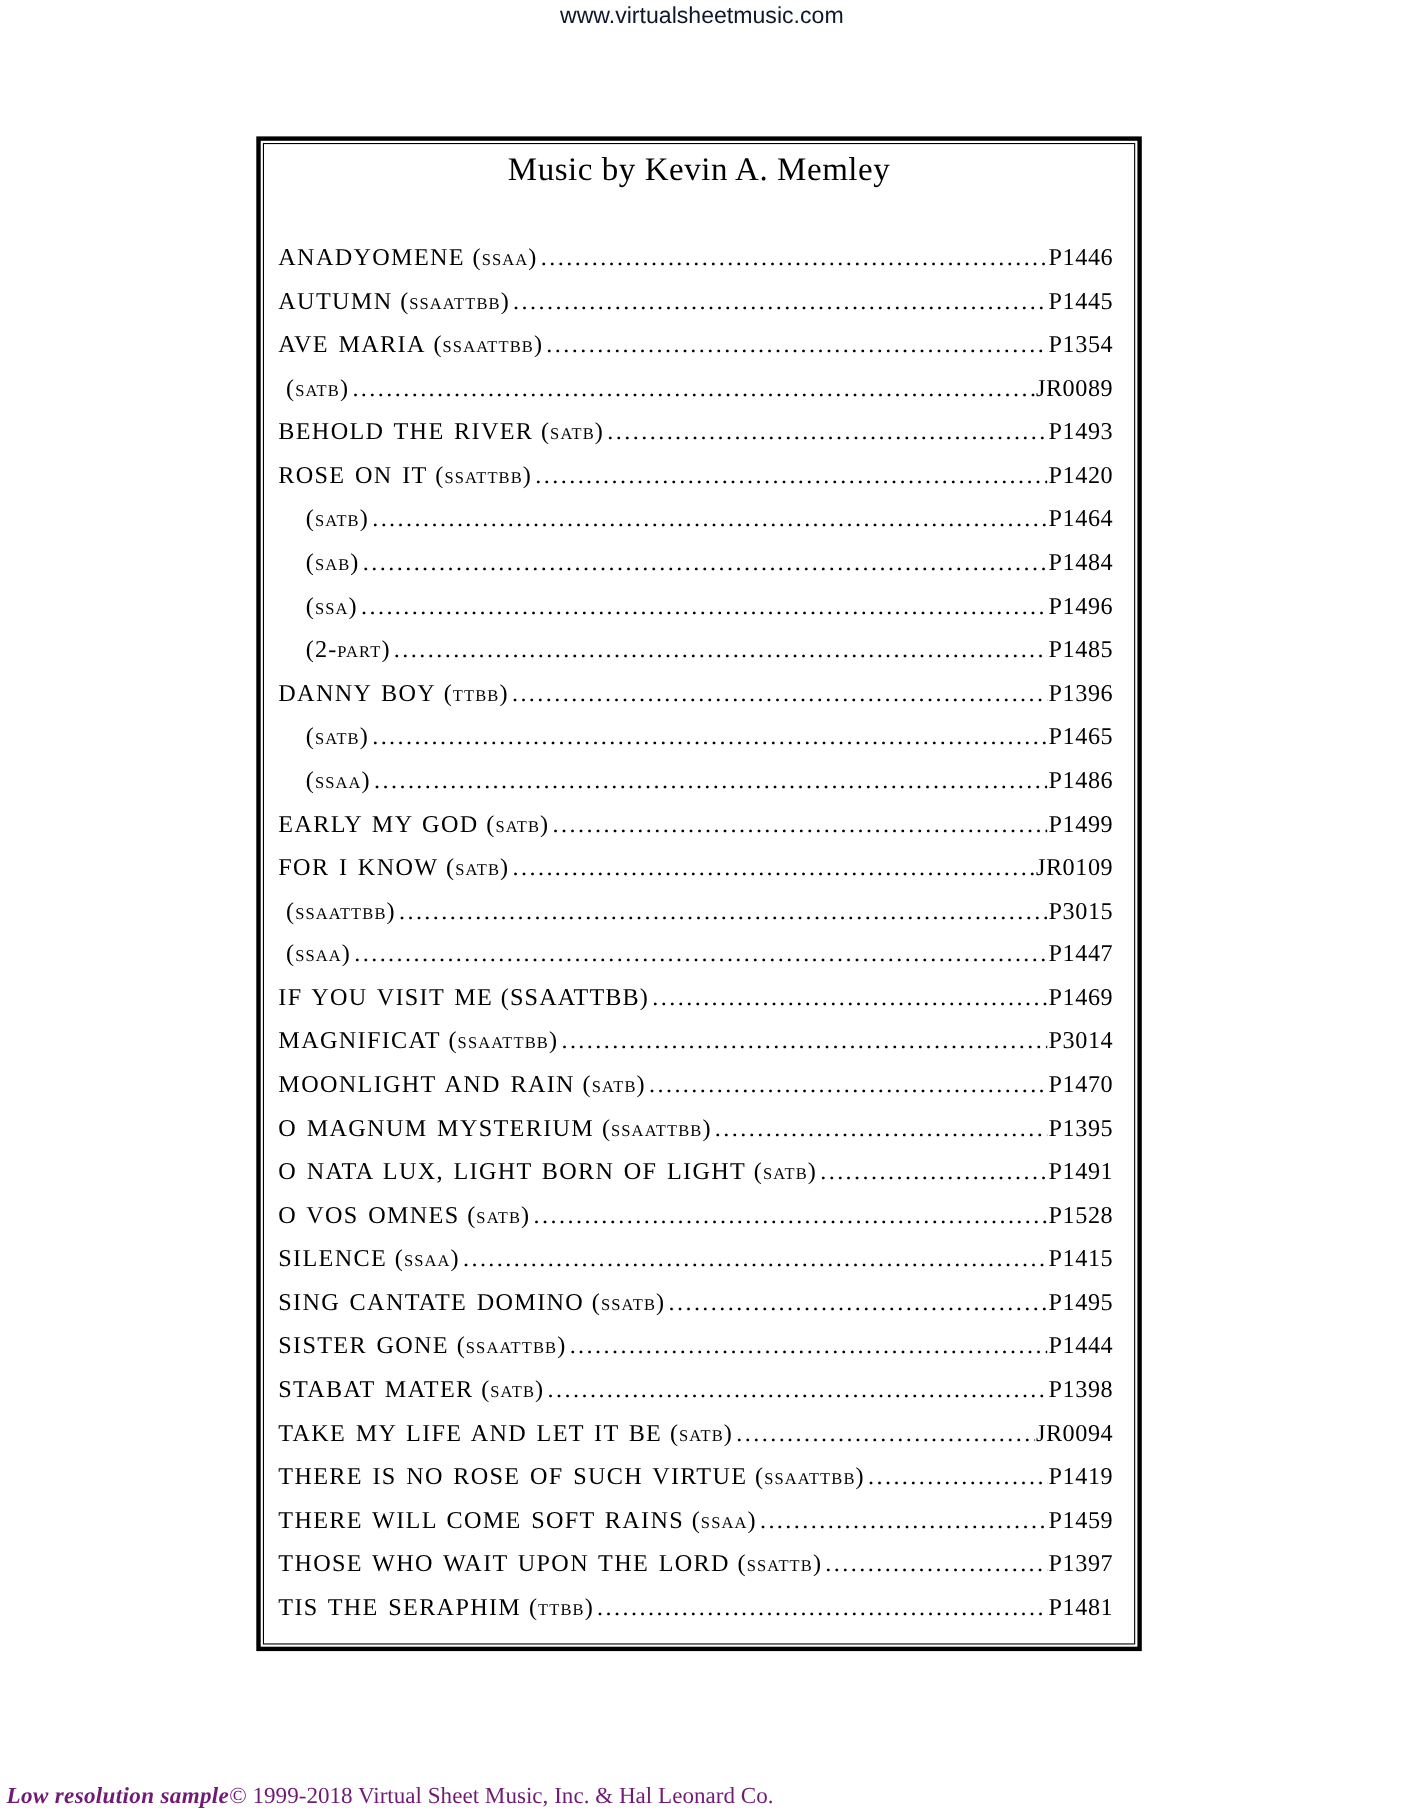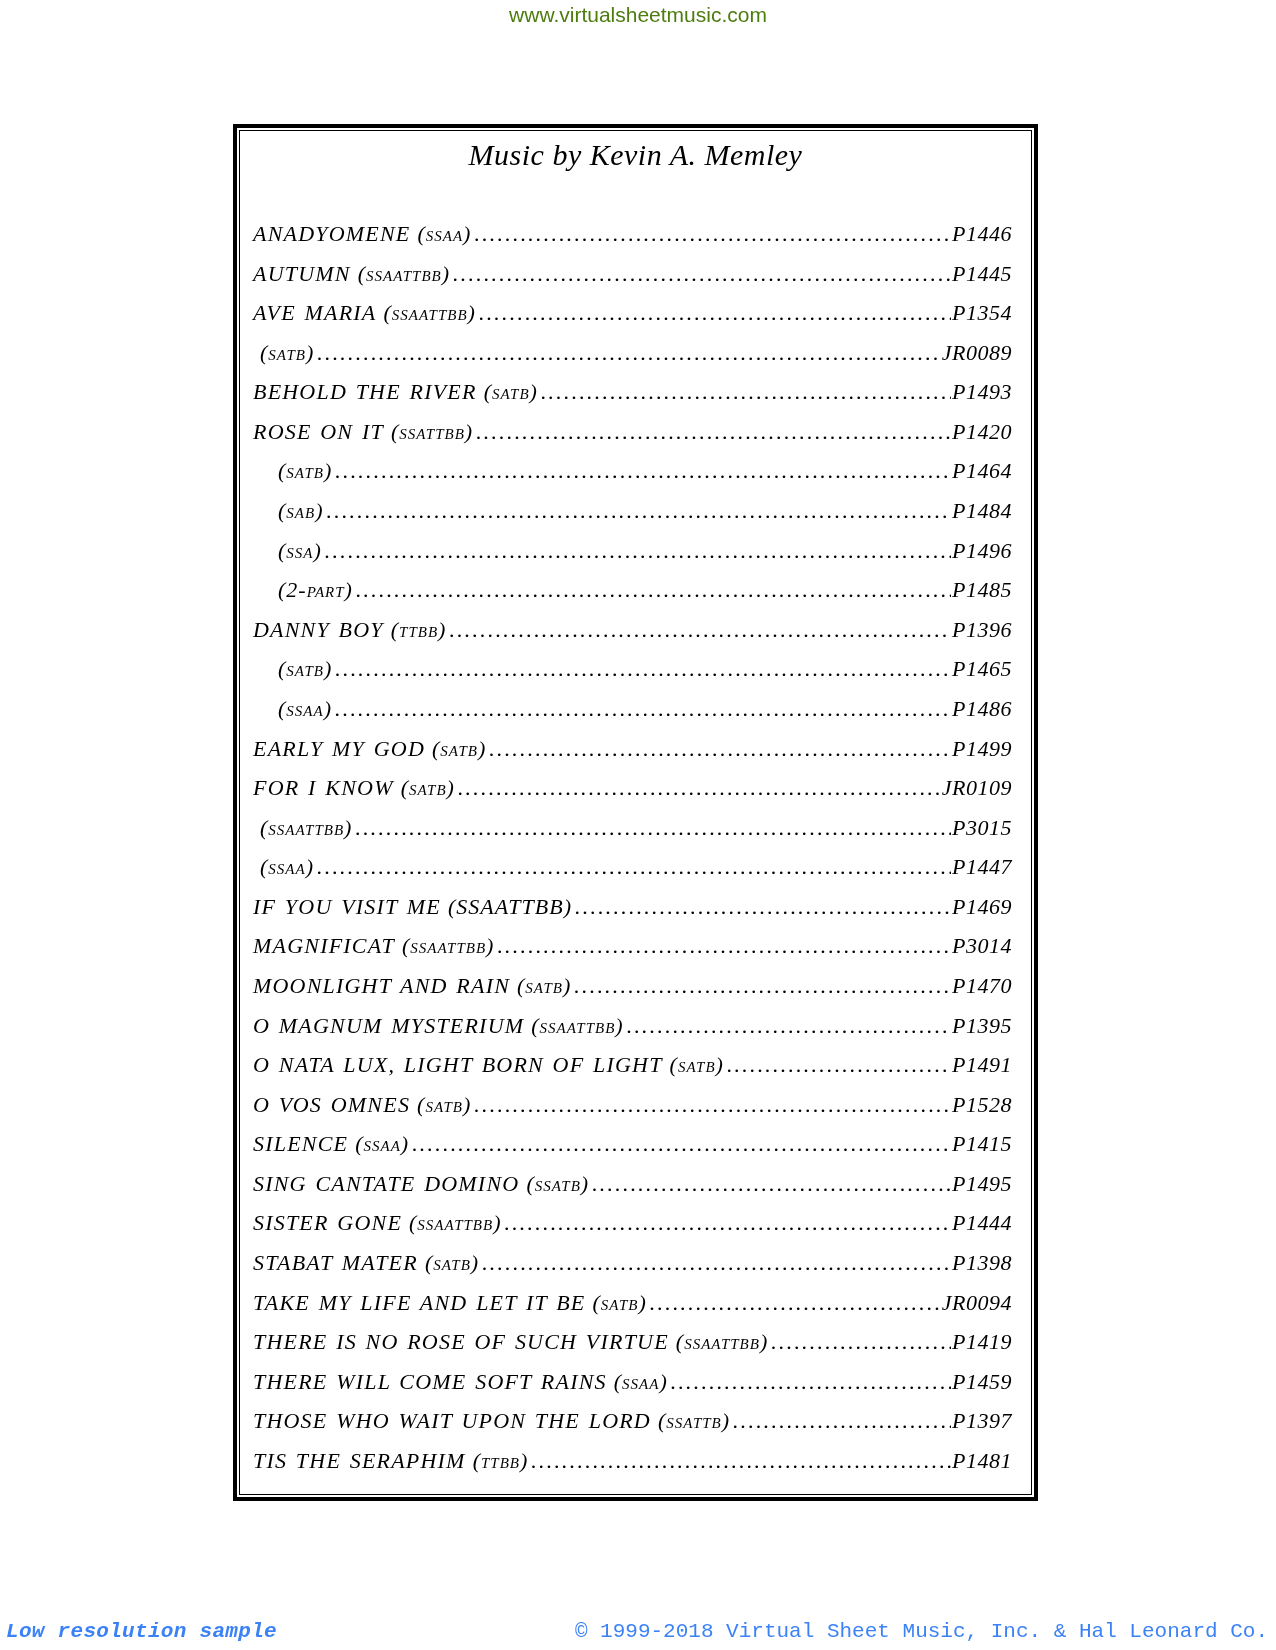--- a/index.html
+++ b/index.html
@@ -17,36 +17,35 @@
     overflow: hidden;
   }
   .header-url {
     position: absolute;
     top: 3px;
     left: 0;
     width: 100%;
     text-align: center;
     font-family: "Liberation Sans", sans-serif;
     font-size: 21px;
-    color: #4d7c0f;
+    color: #0f172a;
   }
   .catalog-box {
     position: absolute;
     left: 233px;
     top: 124px;
     width: 797px;
     height: 1369px;
     border: 4.5px solid #000000;
     background: #ffffff;
   }
   .catalog-box-inner {
     position: absolute;
     top: 2px; left: 2px; right: 2px; bottom: 2px;
     border: 1.5px solid #000000;
-    font-style: italic;
   }
   .box-title {
     margin: 6px 0 0 0;
     text-align: center;
     font-size: 30px;
     font-weight: normal;
     line-height: 36px;
     letter-spacing: 0.5px;
     font-family: "Liberation Serif", serif;
   }
@@ -93,24 +92,23 @@
     margin-top: 19px;
   }
   .footer {
     position: absolute;
     top: 1620px;
     left: 0;
     width: 100%;
     box-sizing: border-box;
     padding: 0 8px 0 6px;
     display: flex;
-    justify-content: space-between;
-    font-family: Liberation Mono, monospace;
+    font-family: Liberation Serif, serif;
     font-size: 21px;
-    color: #3b82f6;
+    color: #701a75;
   }
   .footer-left {
     font-weight: bold;
     font-style: italic;
     letter-spacing: 0.3px;
   }
 </style>
 </head>
 <body>
 

